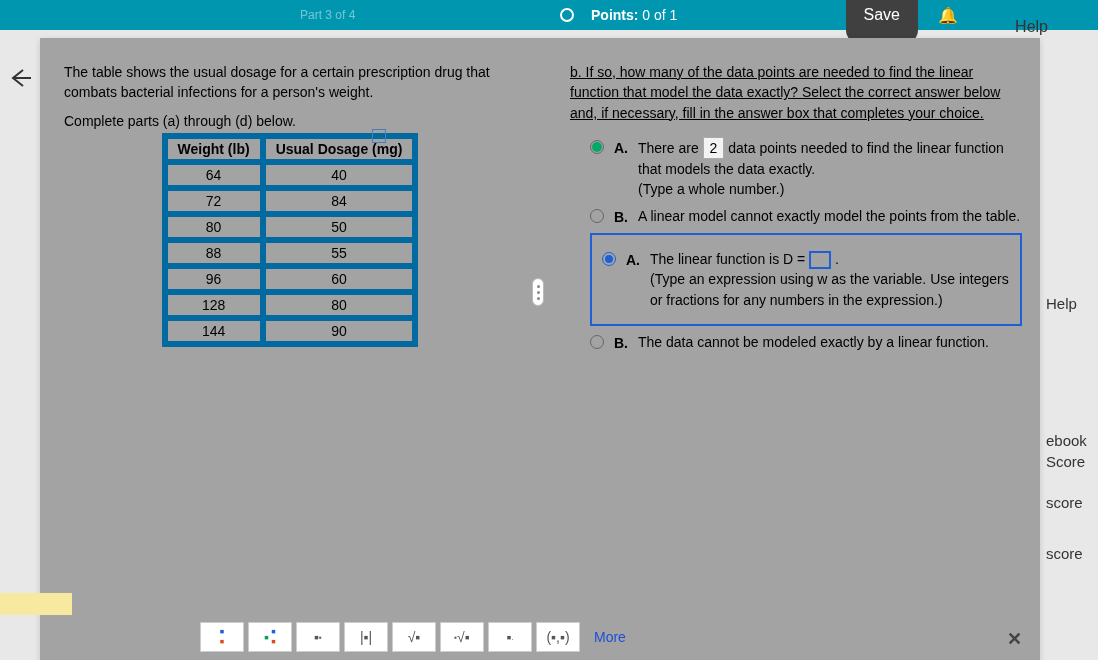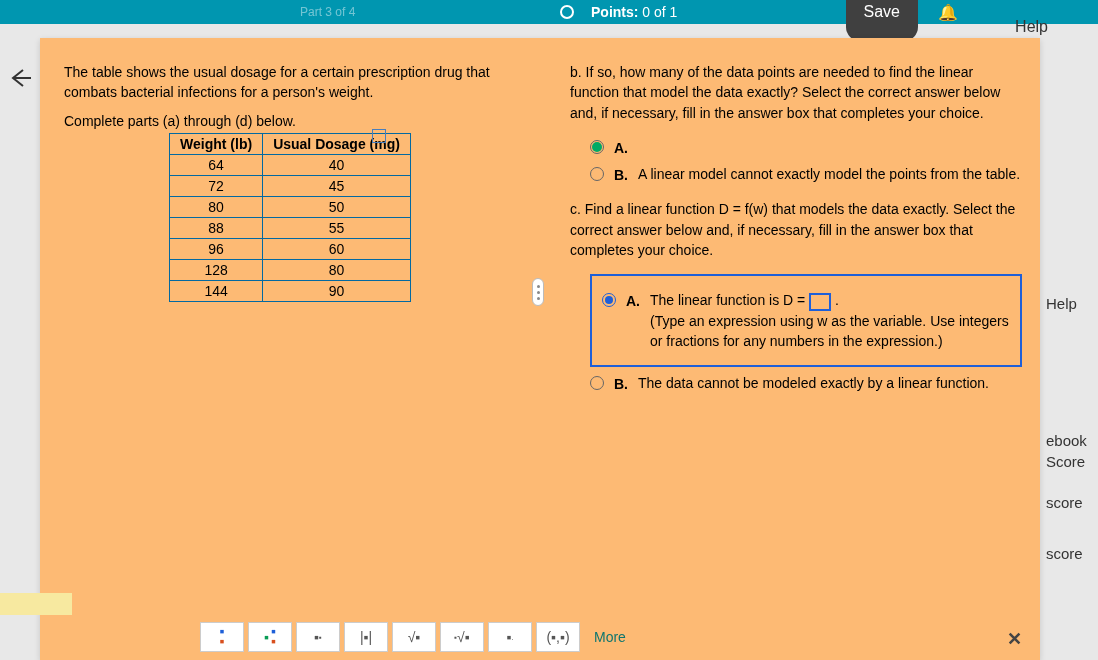--- a/index.html
+++ b/index.html
@@ -7,21 +7,21 @@
     font-family: Arial, Helvetica, sans-serif;
     font-size: 14px;
     background: #e8e8e8;
     width: 1098px;
     height: 660px;
     overflow: hidden;
     position: relative;
   }
   .topbar {
     background: #0096b0;
-    height: 24px;
+    height: 30px;
     display: flex;
     align-items: center;
     justify-content: center;
     position: relative;
     color: #fff;
   }
   .topbar .left-text {
     position: absolute;
     left: 300px;
     color: rgba(255,255,255,0.45);
@@ -69,21 +69,21 @@
     bottom: 0;
   }
   .back-col {
     width: 40px;
     padding-top: 38px;
     text-align: center;
     font-size: 22px;
     color: #333;
   }
   .content-card {
-    background: #fdba74;
+    background: #a3a3a3;
     flex: 1;
     margin: 8px 0 0 0;
     box-shadow: 0 2px 6px rgba(0,0,0,0.15);
     display: flex;
     position: relative;
     max-width: 1000px;
   }
   .left-pane {
     width: 500px;
     padding: 24px 24px 0 24px;
@@ -97,32 +97,32 @@
     top: -4px;
     width: 14px; height: 14px;
     border: 1px solid #4a7ebb;
   }
   table.data {
     border-collapse: collapse;
     margin: 4px auto 0 auto;
     font-size: 14px;
   }
   table.data th, table.data td {
-    border: 1px solid #0369a1;
+    border: 6px solid #0369a1;
     padding: 2px 10px;
     text-align: center;
     font-weight: normal;
   }
   table.data th { font-weight: bold; }
   .right-pane {
     flex: 1;
     padding: 24px 18px 0 30px;
     position: relative;
   }
-  .q-text { line-height: 1.45; margin-bottom: 14px; }
+  .q-text { line-height: 1.45; margin-bottom: 14px; text-decoration: underline; }
   .option-row {
     display: flex;
     gap: 10px;
     margin: 6px 0 6px 20px;
     line-height: 1.45;
   }
   .option-row .radio {
     width: 14px; height: 14px; border: 1px solid #666; border-radius: 50%;
     margin-top: 3px; flex-shrink: 0;
     position: relative;
@@ -201,21 +201,21 @@
     display: flex;
     align-items: center;
     justify-content: center;
     font-size: 14px;
     color: #1e5fd8;
     cursor: pointer;
   }
   .tool-btn.gray { color: #555; }
   .tool-more {
     margin-left: 10px;
-    color: #0f766e;
+    color: #1d4ed8;
     font-size: 14px;
   }
   .close-x {
     position: absolute;
     right: 18px;
     bottom: 10px;
     font-size: 18px;
     font-weight: bold;
     color: #444;
   }
@@ -260,21 +260,21 @@
               <tr>
             <th>Weight (lb)</th>
             <th>Usual Dosage (mg)</th>
           </tr>
           <tr>
                 <td>64</td>
                 <td>40</td>
               </tr>
           <tr>
                 <td>72</td>
-                <td>45</td>
+                <td>84</td>
               </tr>
           <tr>
                 <td>80</td>
                 <td>50</td>
               </tr>
           <tr>
                 <td>88</td>
                 <td>55</td>
               </tr>
           <tr>
@@ -299,29 +299,34 @@
           <span></span>
           <span></span>
           <span></span>
         </div>
 
       <p class="q-text">b. If so, how many of the data points are needed to find the linear function that model the data exactly? Select the correct answer below and, if necessary, fill in the answer box that completes your choice.</p>
 
       <div class="option-row">
         <span class="radio checked"></span>
         <span class="letter">A.</span>
+        <div class="body">
+          <span>There are</span>
+          <span class="num-box">2</span>
+          <span>data points needed to find the linear function that models the data exactly.</span><br>
+          <span>(Type a whole number.)</span>
+        </div>
       </div>
 
       <div class="option-row">
         <span class="radio"></span>
         <span class="letter">B.</span>
         <div class="body">A linear model cannot exactly model the points from the table.</div>
       </div>
 
-      <p class="q-text part-c">c. Find a linear function D = f(w) that models the data exactly. Select the correct answer below and, if necessary, fill in the answer box that completes your choice.</p>
 
       <div class="selected-box">
         <div class="option-row">
           <span class="radio selected"></span>
           <span class="letter">A.</span>
           <div class="body">
             <span>The linear function is D =</span>
             <span class="empty-box"></span> .<br>
             <span>(Type an expression using w as the variable. Use integers or fractions for any numbers in the expression.)</span>
           </div>

